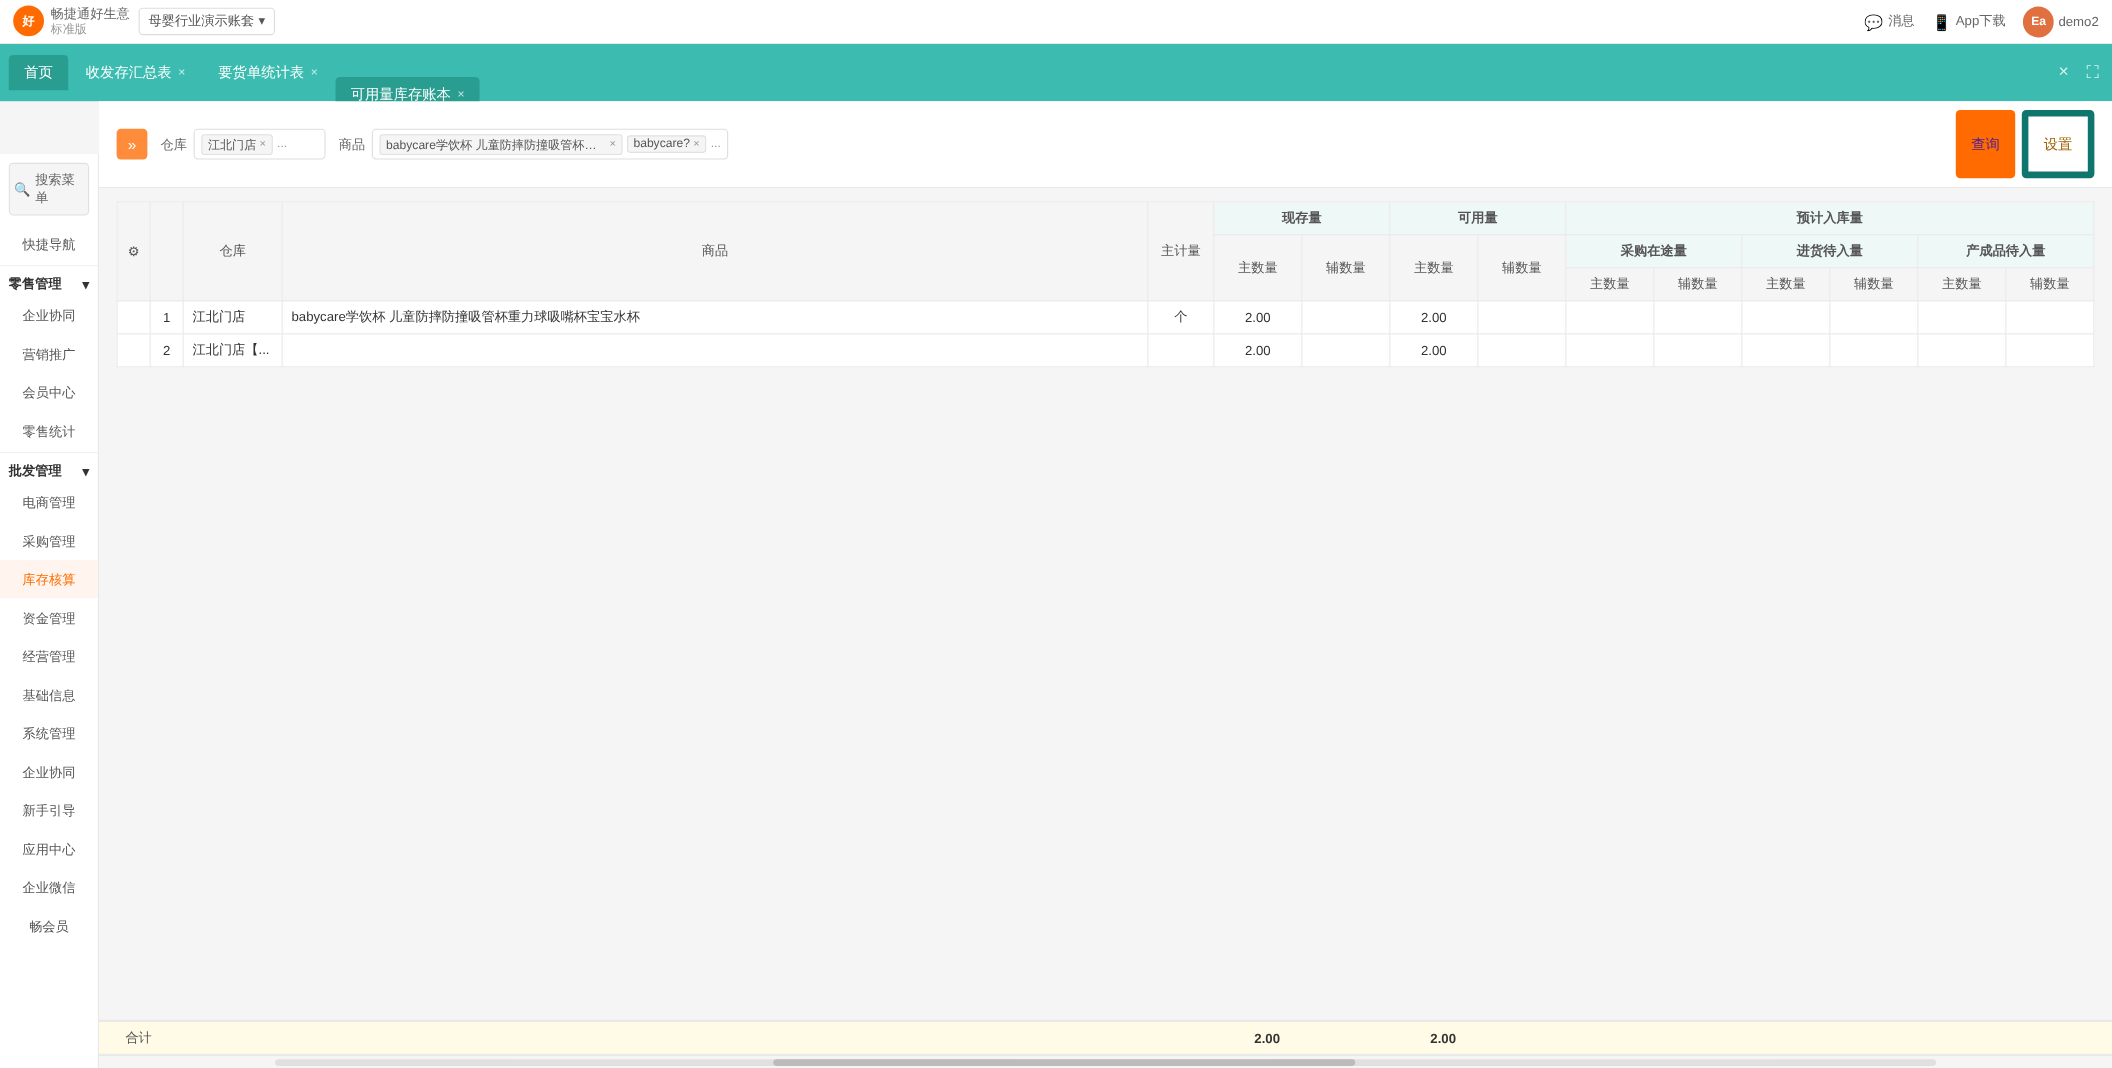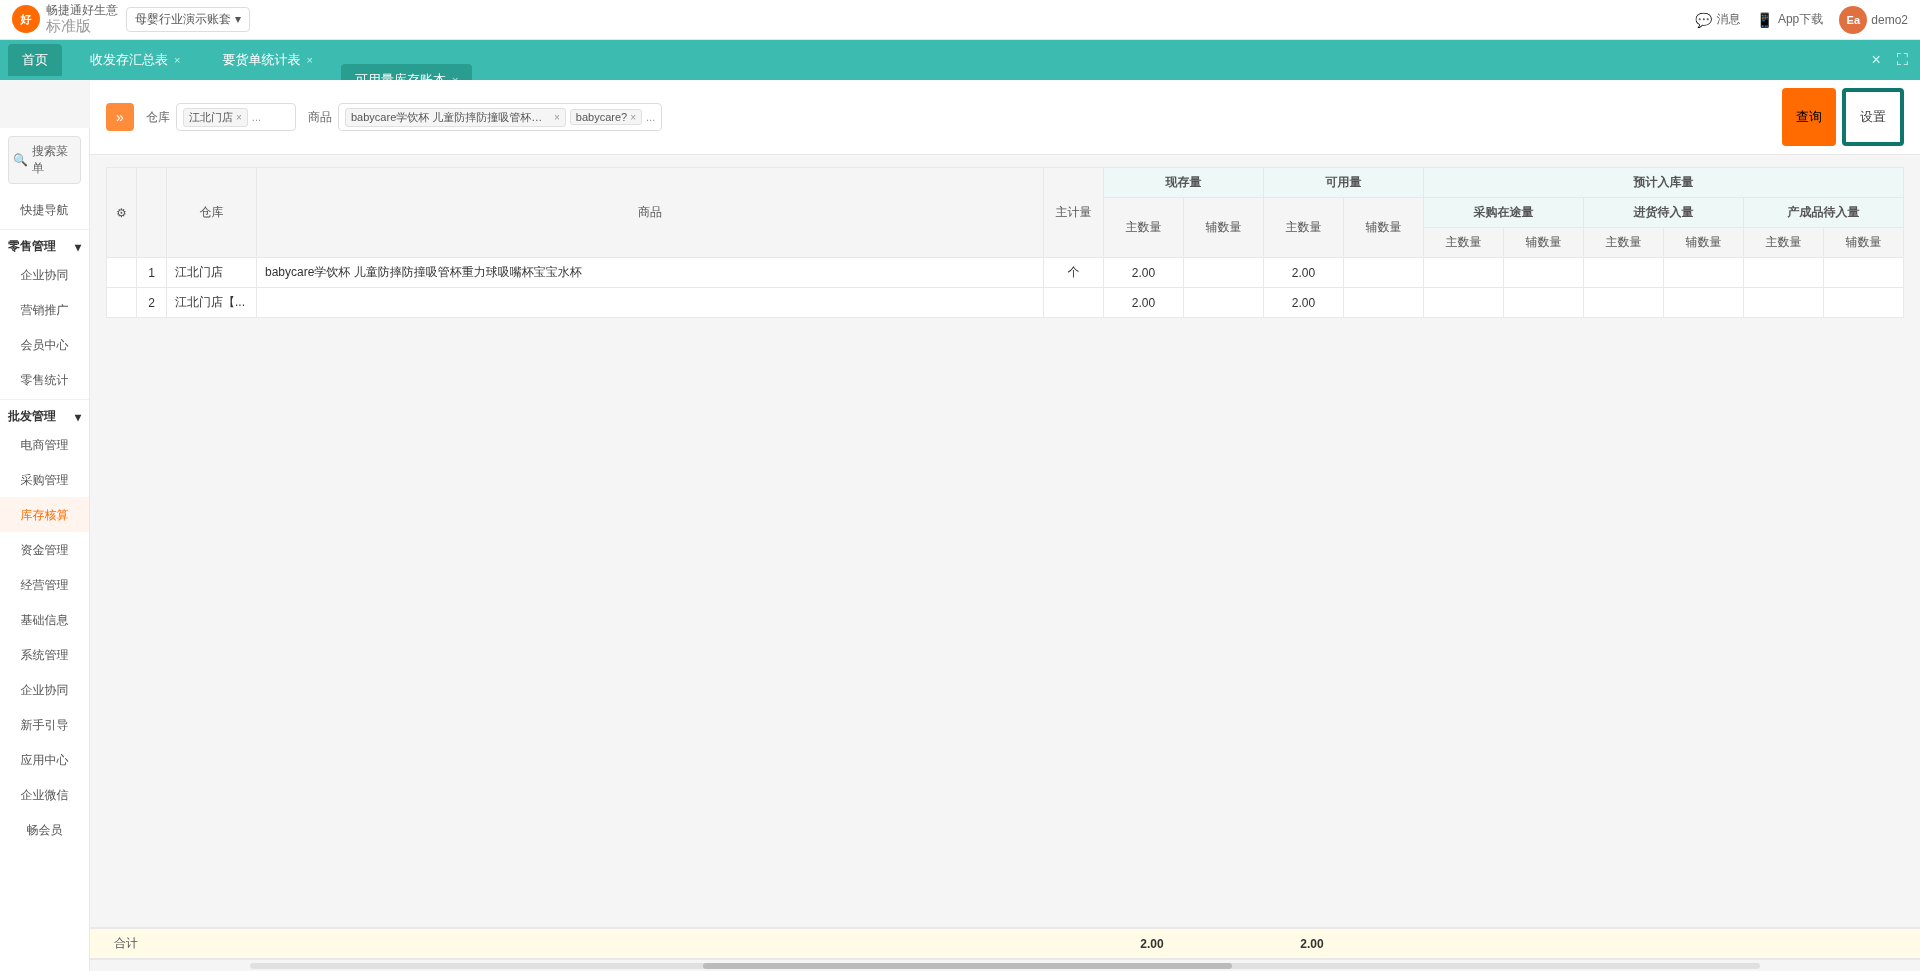--- a/index.html
+++ b/index.html
@@ -13,38 +13,38 @@
       display: flex;
       align-items: center;
       justify-content: space-between;
       padding: 0 12px;
       flex-shrink: 0;
     }
     .top-bar-left { display: flex; align-items: center; gap: 8px; }
     .logo-area { display: flex; align-items: center; gap: 6px; }
     .logo-icon { width: 28px; height: 28px; background: #ff6b00; border-radius: 50%; display: flex; align-items: center; justify-content: center; color: #fff; font-size: 11px; font-weight: bold; }
     .logo-text { font-size: 12px; color: #666; line-height: 1.2; }
-    .logo-subtext { font-size: 15px; color: #999; }
+    .logo-subtext { font-size: 11px; color: #999; }
     .industry-selector {
       display: flex; align-items: center; gap: 4px;
       border: 1px solid #ddd; border-radius: 4px; padding: 3px 8px;
       font-size: 12px; color: #555; cursor: pointer; background: #fff;
     }
     .top-bar-right { display: flex; align-items: center; gap: 16px; }
     .top-right-item { display: flex; align-items: center; gap: 4px; font-size: 12px; color: #666; cursor: pointer; }
     .avatar { width: 28px; height: 28px; border-radius: 50%; background: #e07040; display: flex; align-items: center; justify-content: center; color: #fff; font-size: 11px; font-weight: bold; }
 
     
     .nav-tabs {
-      height: 40px;
+      height: 52px;
       background: #3cbcb0;
       display: flex;
       align-items: center;
       padding: 0 8px;
-      gap: 14px;
+      gap: 2px;
       flex-shrink: 0;
     }
     .nav-tab {
       height: 32px;
       padding: 0 14px;
       border-radius: 4px 4px 0 0;
       display: flex; align-items: center; gap: 6px;
       font-size: 13px; cursor: pointer;
       color: #fff;
       background: transparent;
@@ -140,25 +140,25 @@
     }
     .filter-tag {
       display: flex; align-items: center; gap: 3px;
       background: #f5f5f5; border: 1px solid #e0e0e0;
       border-radius: 3px; padding: 1px 5px; font-size: 11px; color: #555;
     }
     .filter-tag-close { cursor: pointer; color: #999; font-size: 10px; }
     .filter-more { color: #999; font-size: 11px; cursor: pointer; }
     .filter-actions { margin-left: auto; display: flex; gap: 6px; }
     .btn-query {
-      background: #ff6b00; color: #000000; border: none;
+      background: #ff6b00; color: #4c1d95; border: none;
       padding: 19px 14px; border-radius: 4px; font-size: 13px; cursor: pointer;
     }
     .btn-settings {
-      background: #fff; color: #404040; border: 4px solid #0f766e;
+      background: #fff; color: #a16207; border: 6px solid #0f766e;
       padding: 16px 14px; border-radius: 4px; font-size: 13px; cursor: pointer;
     }
 
     
     .table-area {
       flex: 1;
       overflow: auto;
       padding: 12px 16px;
     }
     .data-table {

